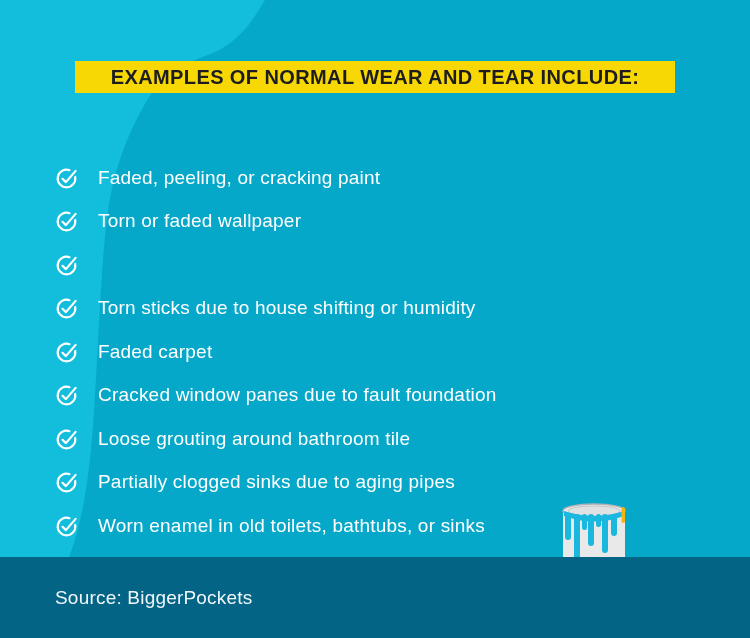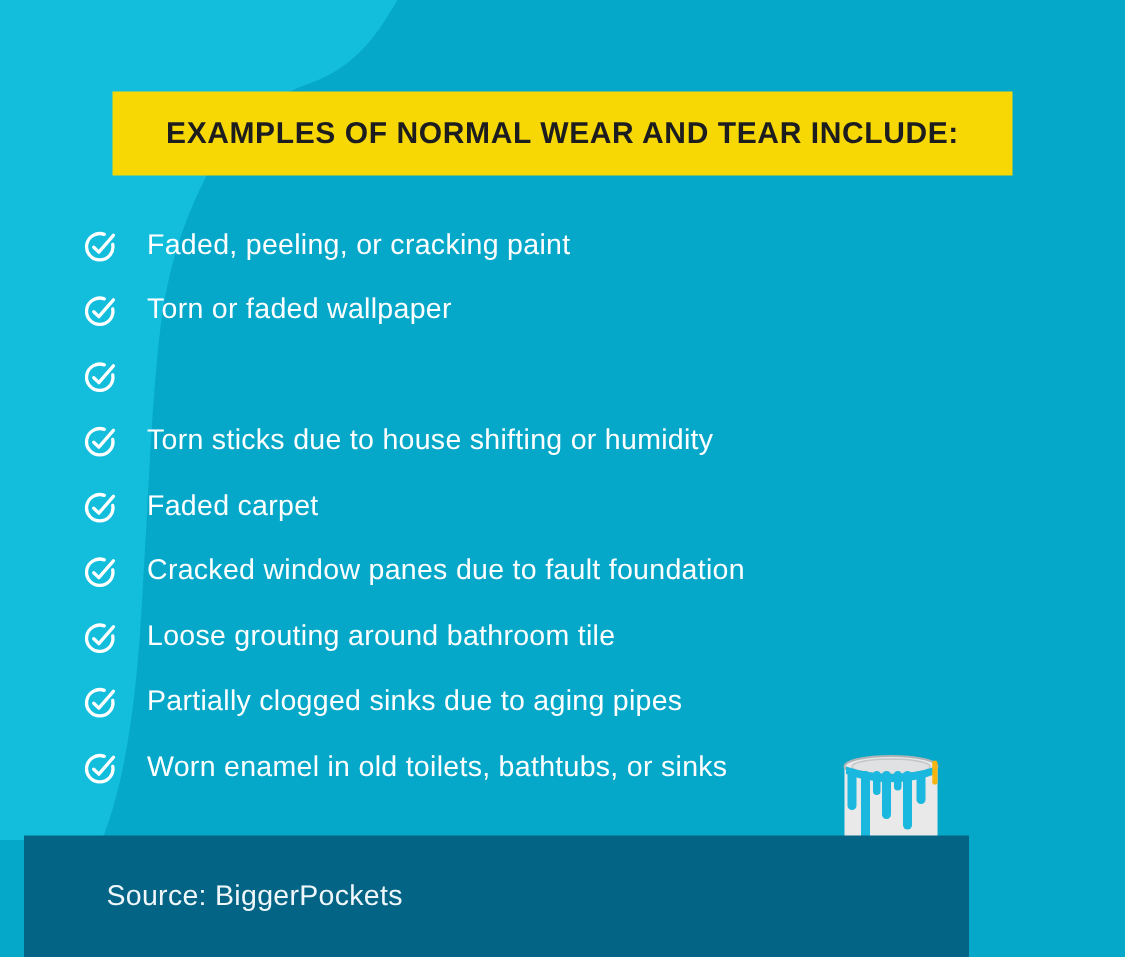--- a/index.html
+++ b/index.html
@@ -3,39 +3,39 @@
 <meta charset="utf-8">
 <style>
   html,body{margin:0;padding:0;}
   .stage{
     position:relative;width:750px;height:638px;overflow:hidden;
     background:var(--bg_main,#06a8c9);
     font-family:"Liberation Sans",sans-serif;
   }
   .bg-blob{position:absolute;left:0;top:0;width:750px;height:638px;display:block;}
   .banner{
-    position:absolute;left:75px;top:61px;width:600px;height:56px;
+    position:absolute;left:75px;top:61px;width:600px;height:32px;
     background:var(--banner_bg,#f7d805);
     display:flex;align-items:center;justify-content:center;
   }
   .banner-text{
     font-size:20px;font-weight:700;letter-spacing:.4px;
     color:var(--banner_text,#1d1d1f);white-space:nowrap;
   }
-  .list{position:absolute;left:55px;top:142px;margin:0;padding:0;list-style:none;}
+  .list{position:absolute;left:55px;top:156px;margin:0;padding:0;list-style:none;}
   .row{height:43.5px;display:flex;align-items:center;}
   .icon{width:24px;height:24px;margin-right:19px;flex:none;display:block;}
   .icon svg{display:block;}
   .row-label{
     font-size:19px;color:var(--list_text,#ffffff);
     letter-spacing:.2px;white-space:nowrap;
   }
   .bucket{position:absolute;left:561px;top:502px;}
   .footer{
-    position:absolute;left:16px;top:557px;width:630px;height:81px;
+    position:absolute;left:0;top:557px;width:750px;height:81px;
     background:var(--footer_bg,#036485);
     display:flex;align-items:center;
   }
   .footer-text{margin-left:55px;font-size:19px;color:#f0f7fa;letter-spacing:.2px;}
 </style>
 </head>
 <body>
 
 <div class="stage">
 

